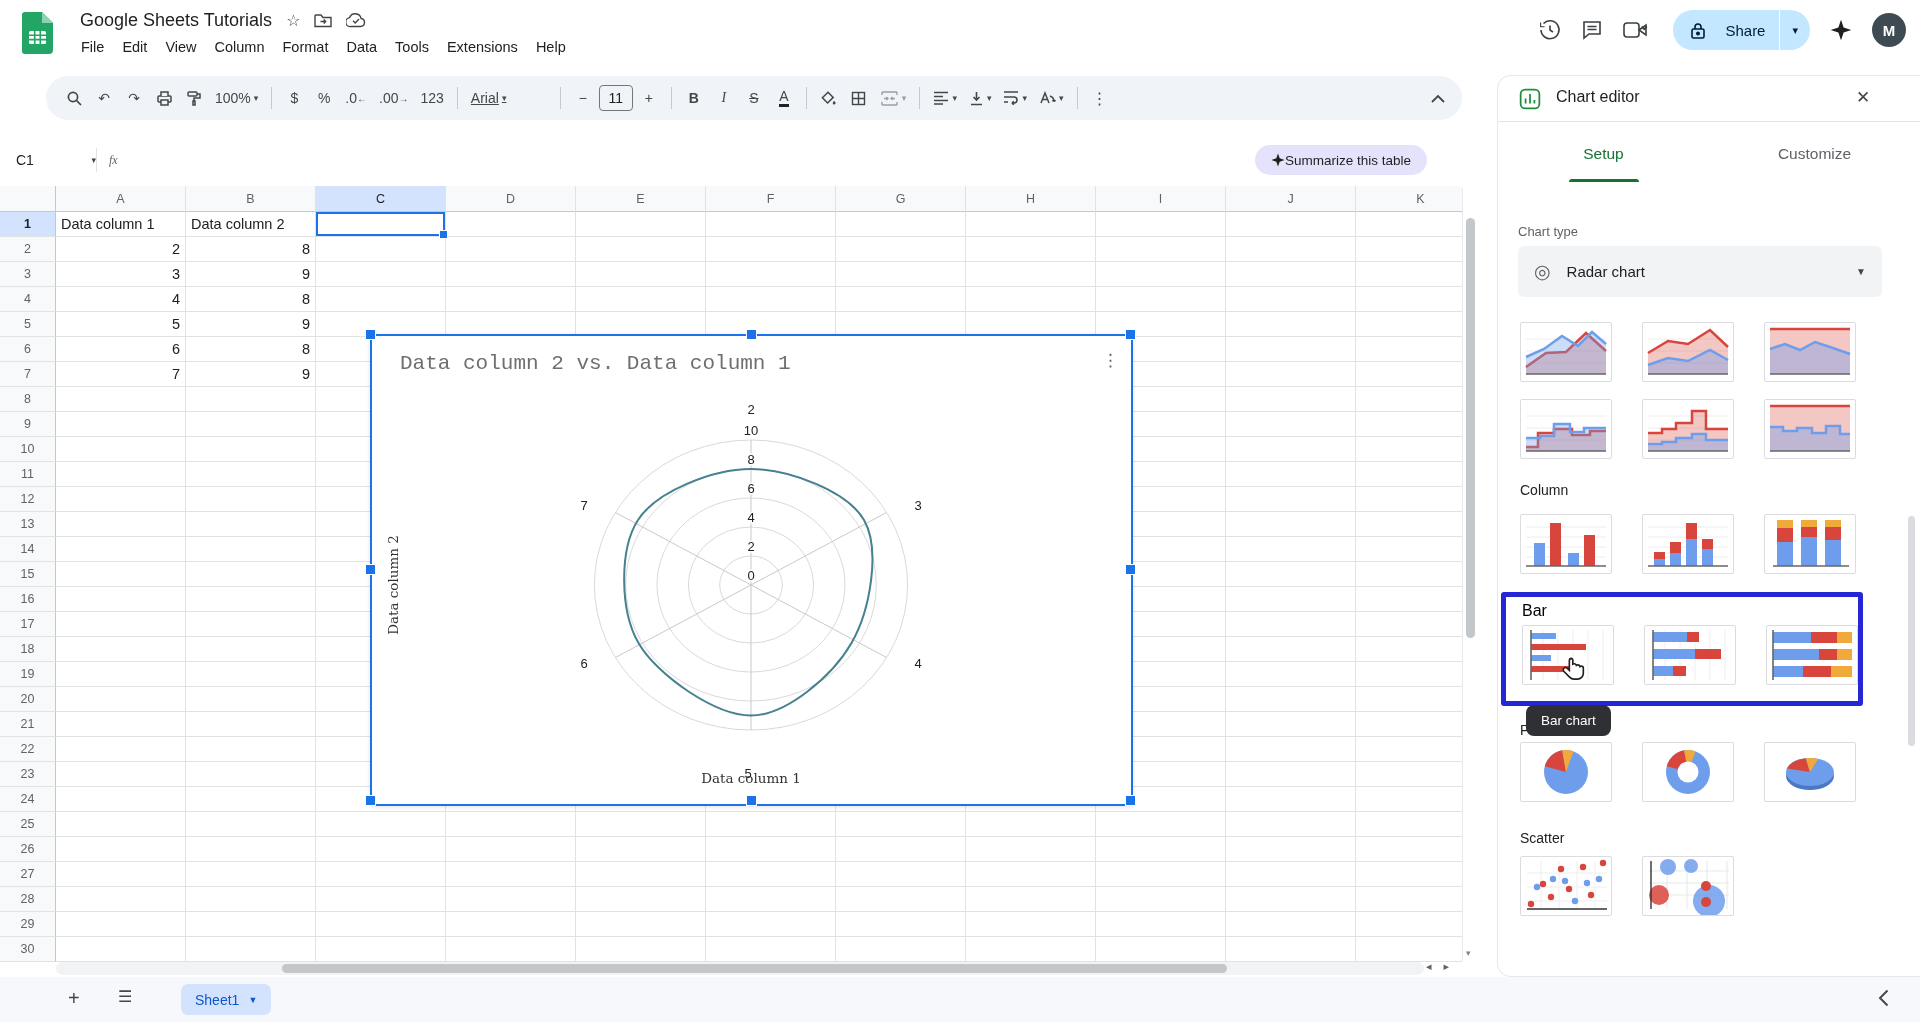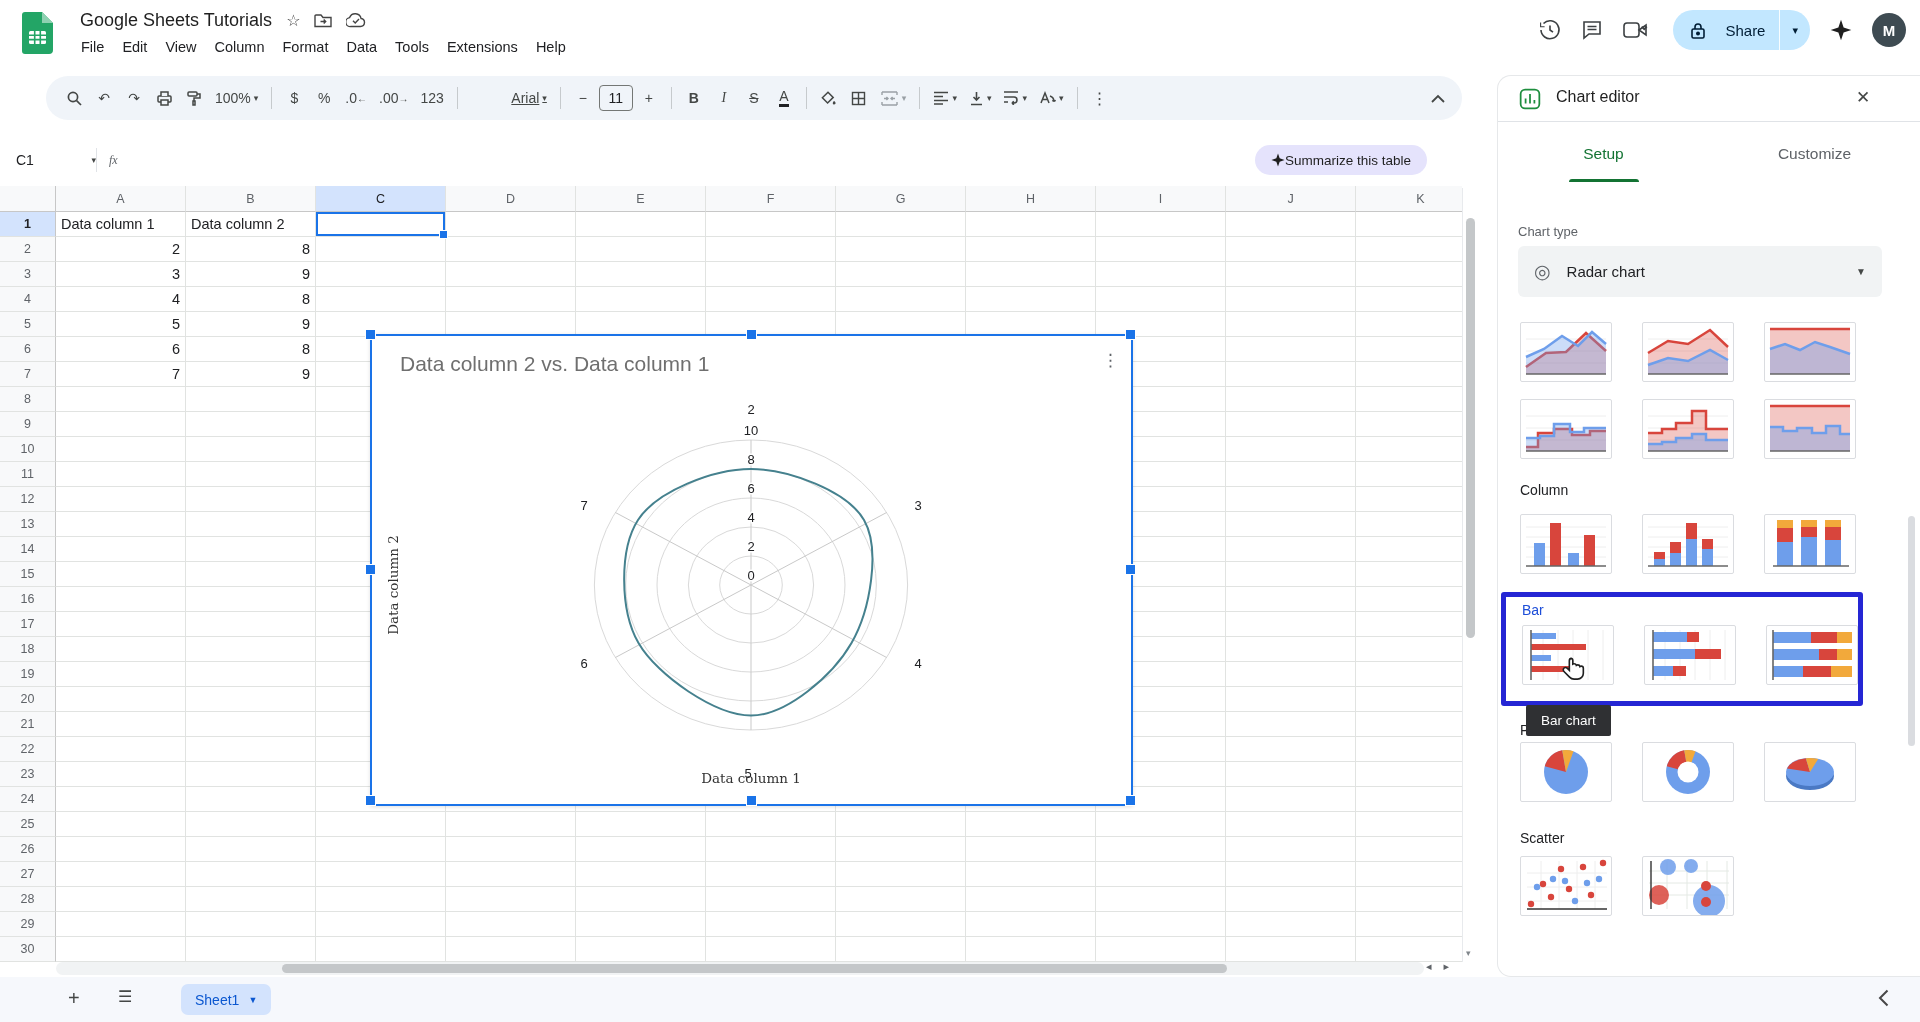--- a/index.html
+++ b/index.html
@@ -68,21 +68,21 @@
   .vscroll { position:absolute; left:1462px; top:188px; width:16px; height:774px; border-left:1px solid #e8eaed; background:#fff; }
   .vthumb { position:absolute; left:3px; top:30px; width:9px; height:420px; background:#c4c7c9; border-radius:5px; }
   .vcaret { position:absolute; left:3px; bottom:4px; font-size:9px; color:#80868b; }
   .hscroll { position:absolute; left:56px; top:962px; width:1368px; height:13px; background:#f1f3f4; border-radius:7px; }
   .hthumb { position:absolute; left:226px; top:2px; width:945px; height:9px; background:#c4c7c9; border-radius:5px; }
   .harrows { position:absolute; left:1426px; top:960px; display:flex; gap:12px; color:#5f6368; font-size:11px; }
 
   
   .chart-card { position:absolute; left:370px; top:334px; width:763px; height:472px; background:#fff;
     border:2px solid #1a73e8; box-shadow:0 1px 4px rgba(0,0,0,.12); }
-  .chart-title { position:absolute; left:28px; top:16px; font-family:Liberation Sans, sans-serif; font-size:21px; color:#6f6f6f; }
+  .chart-title { position:absolute; left:28px; top:16px; font-family:Liberation Mono, monospace; font-size:21px; color:#6f6f6f; }
   .chart-menu { position:absolute; left:730px; top:14px; font-size:17px; color:#5f6368; letter-spacing:1px; }
   .handle { position:absolute; width:11px; height:11px; background:#1a73e8; border:1px solid #fff; z-index:8; }
   .radar-svg { position:absolute; left:0; top:0; }
   .radar-svg text { font-family:"Liberation Sans", sans-serif; font-size:13px; fill:#202124; }
   .radar-svg .axis-title { font-family:"DejaVu Serif", serif; font-size:13.5px; fill:#333; }
   .radar-svg .tick { paint-order:stroke; stroke:#fff; stroke-width:3px; }
 
   
   .panel { position:absolute; left:1497px; top:75px; width:423px; height:902px; background:#fff;
     border:1px solid #e6e8ea; border-right:none; border-radius:14px 0 0 14px; }
@@ -100,24 +100,24 @@
   .p-select { position:absolute; left:20px; top:170px; width:364px; height:51px; background:#f1f3f4; border-radius:6px;
     display:flex; align-items:center; gap:16px; padding:0 16px; }
   .p-select .bullseye { font-size:19px; color:#5f6368; }
   .p-select .val { font-size:15px; color:#202124; flex:1; }
   .p-select .caret { font-size:10px; color:#444746; }
 
   .trow { position:absolute; left:22px; display:flex; gap:30px; }
   .thumb { width:92px; height:60px; background:#fff; border:1px solid #dadce0; border-radius:2px; }
   .sec-label { position:absolute; left:22px; font-size:14px; color:#202124; }
   .bar-box { position:absolute; left:3px; top:516px; width:362px; height:114px; border:5px solid #2526d4; border-radius:3px; }
-  .bar-box .sec-label-in { position:absolute; left:16px; top:5px; font-size:14px; color:#1d4ed8; }
+  .bar-box .sec-label-in { position:absolute; left:16px; top:5px; font-size:16px; color:#000000; }
   .bar-box .trow-in { position:absolute; left:16px; top:28px; display:flex; gap:30px; }
   .tooltip { position:absolute; left:28px; top:629px; background:#2f3033; color:#fff; font-size:13.5px;
-    padding:8px 15px; border-radius:2px; z-index:30; }
+    padding:8px 15px; border-radius:8px; z-index:30; }
   .hand-cursor { position:absolute; left:62px; top:580px; z-index:40; }
   .p-scrollbar { position:absolute; right:5px; top:440px; width:7px; height:230px; background:#dadce0; border-radius:4px; }
 
   
   .bottombar { position:absolute; left:0; top:977px; width:1920px; height:45px; background:#f6f8fc; }
   .bb-ico { position:absolute; top:10px; font-size:20px; color:#444746; }
   .sheet-tab { position:absolute; left:181px; top:7px; height:31px; background:#d3e3fd; border-radius:7px;
     display:flex; align-items:center; gap:9px; padding:0 14px; }
   .sheet-tab .nm { color:#0b57d0; font-size:14px; font-weight:400; }
   .sheet-tab .cr { color:#0b57d0; font-size:9px; }
@@ -236,21 +236,21 @@
   <span class="tb">
       <span>.0</span>
       <span style="font-size:10px">←</span>
     </span>
   <span class="tb">
       <span>.00</span>
       <span style="font-size:10px">→</span>
     </span>
   <span class="tb">123</span>
   <span class="tb-div"></span>
-  <span class="tb" style="width:86px; justify-content:flex-end;text-decoration:underline;">
+  <span class="tb" style="width:86px; justify-content:flex-start;text-decoration:underline;">
       <span>Arial</span>
       <span class="tb-caret">▾</span>
     </span>
   <span class="tb-div"></span>
   <span class="tb">−</span>
   <span class="fs-box">11</span>
   <span class="tb">+</span>
   <span class="tb-div"></span>
   <span class="tb tb-b">B</span>
   <span class="tb tb-i">I</span>

